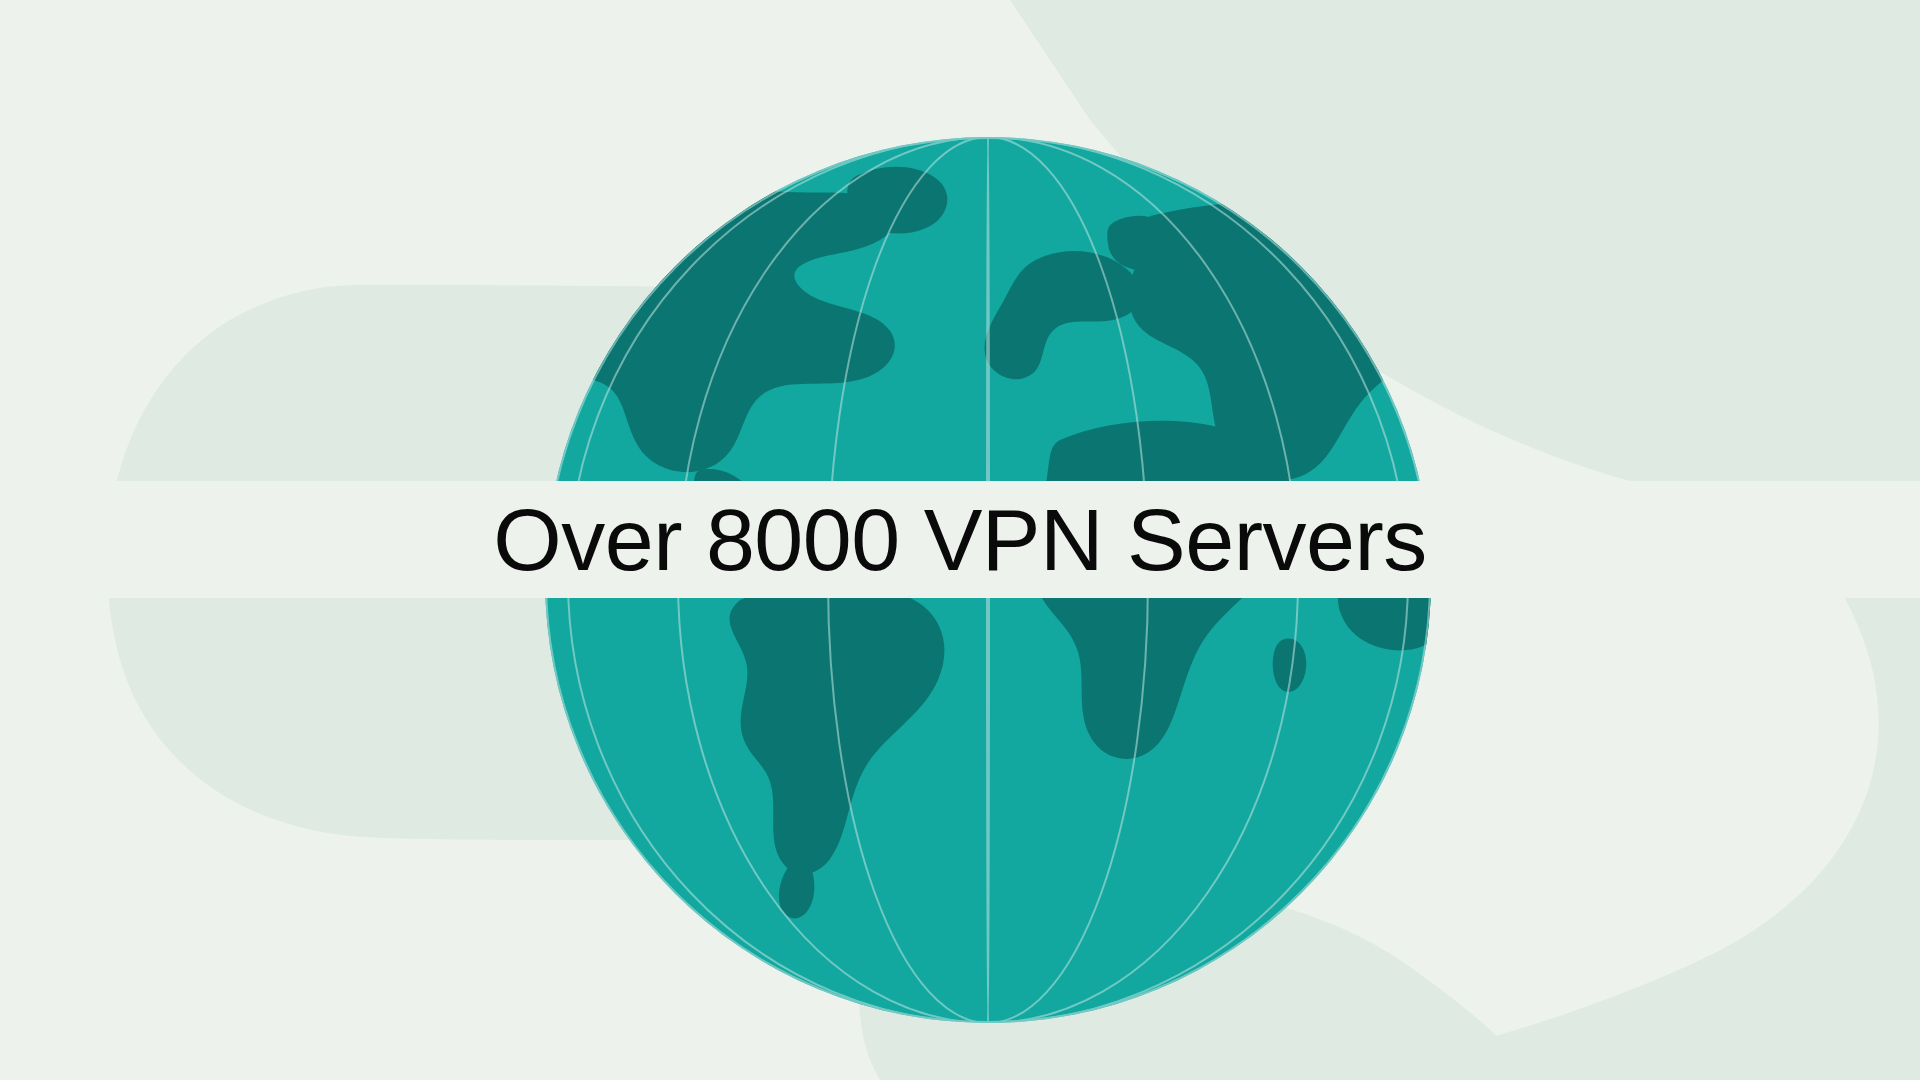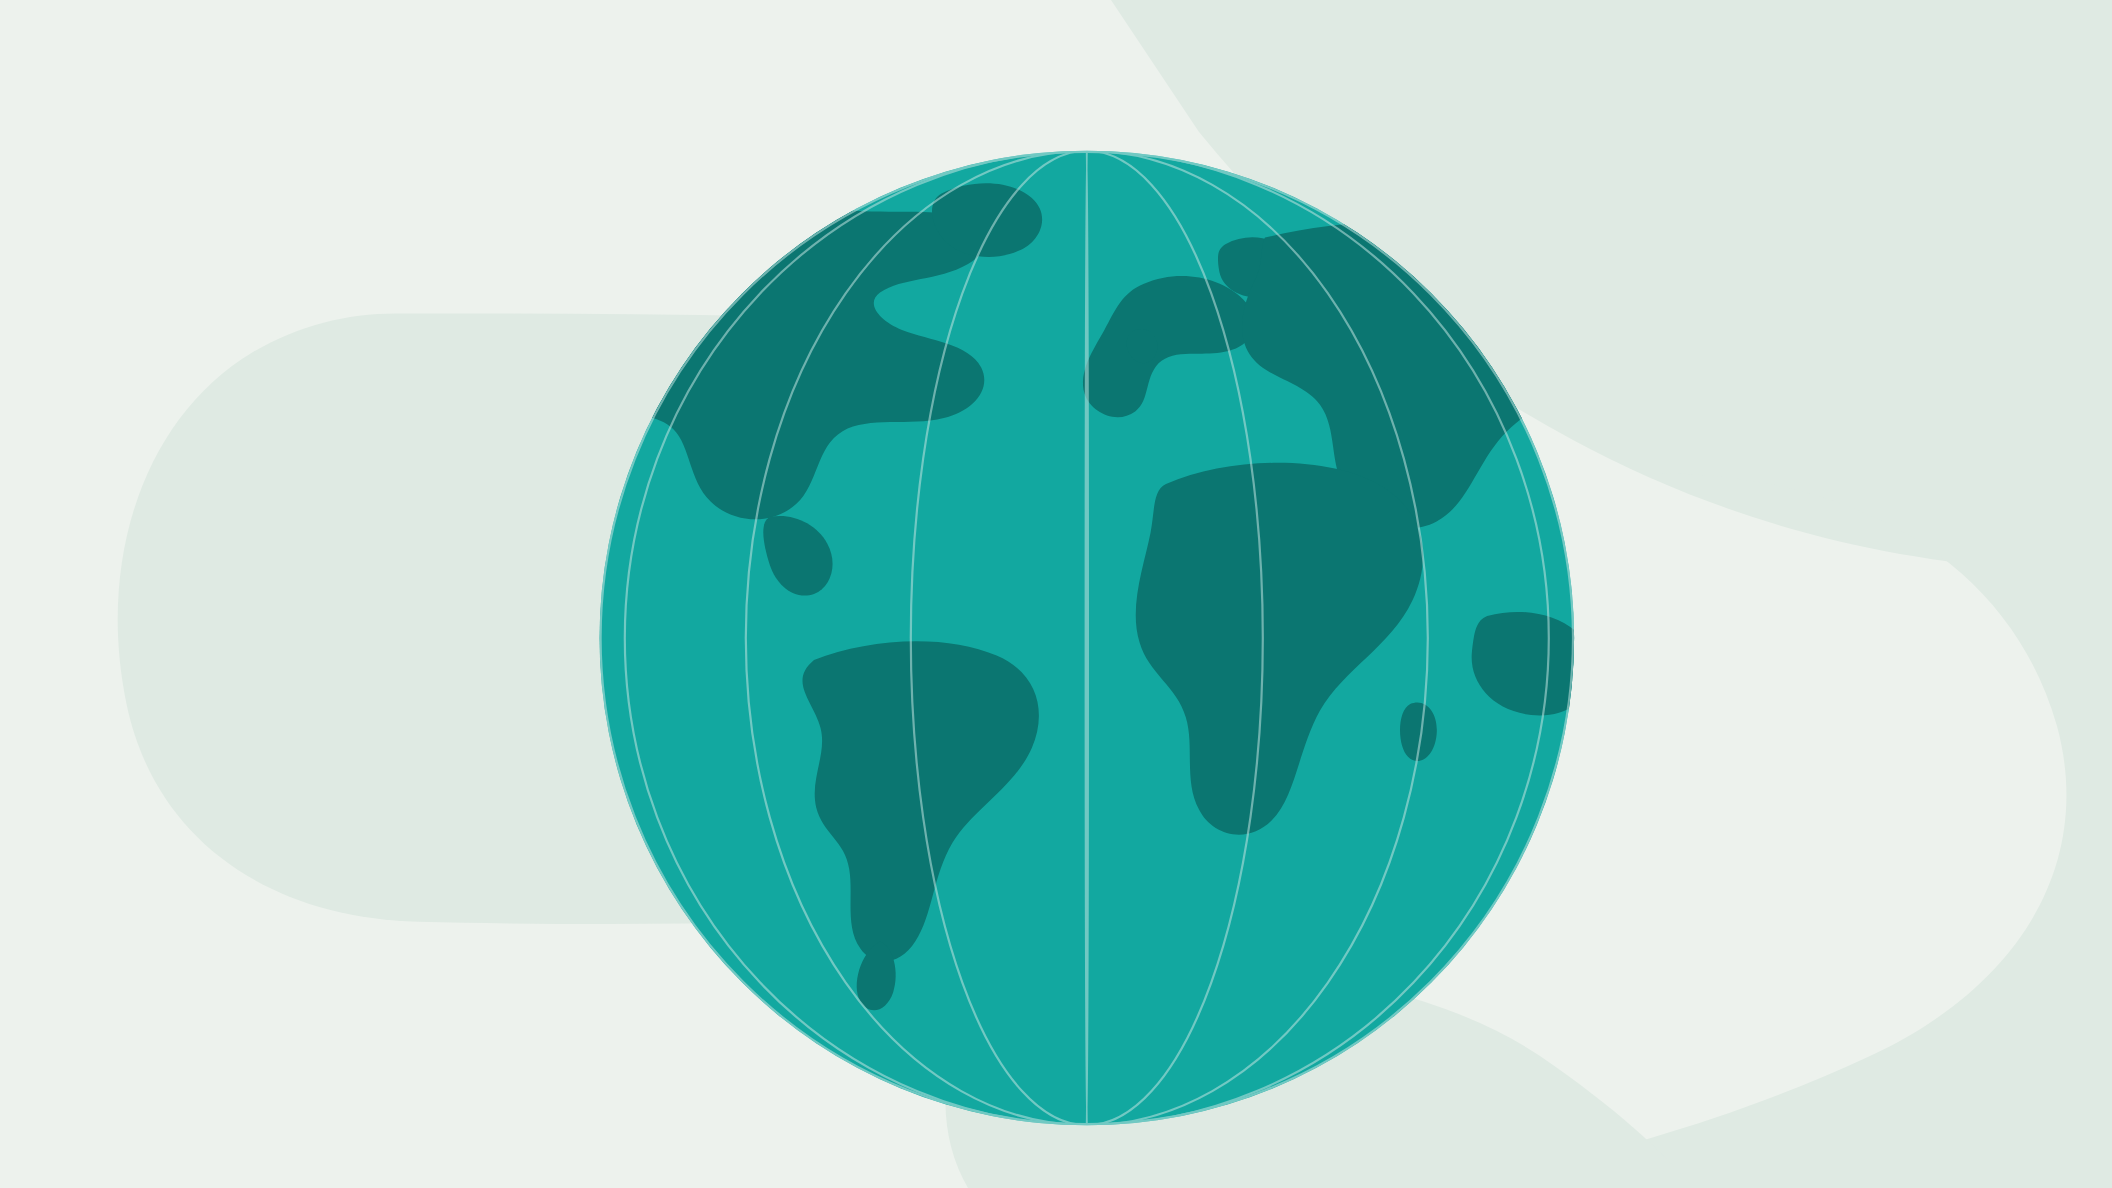--- a/index.html
+++ b/index.html
@@ -207,14 +207,17 @@
 
     <g clip-path="url(#globeClip)" fill="none" stroke="#bfe3e0" stroke-width="2" opacity="0.55">
       <ellipse cx="988" cy="580" rx="1" ry="443"></ellipse>
       <ellipse cx="988" cy="580" rx="160" ry="443"></ellipse>
       <ellipse cx="988" cy="580" rx="310" ry="443"></ellipse>
       <ellipse cx="988" cy="580" rx="420" ry="443"></ellipse>
       <circle cx="988" cy="580" r="442"></circle>
     </g>
   </svg>
 
+  <div id="band" style="top: 481px; height: 117px; background: rgb(237, 242, 237);">
+    <h1 id="headline" style="color: rgb(10, 10, 10); font-size: 88px;">Over 8000 VPN Servers</h1>
+  </div>
 
 </div>
 
 </body></html>

